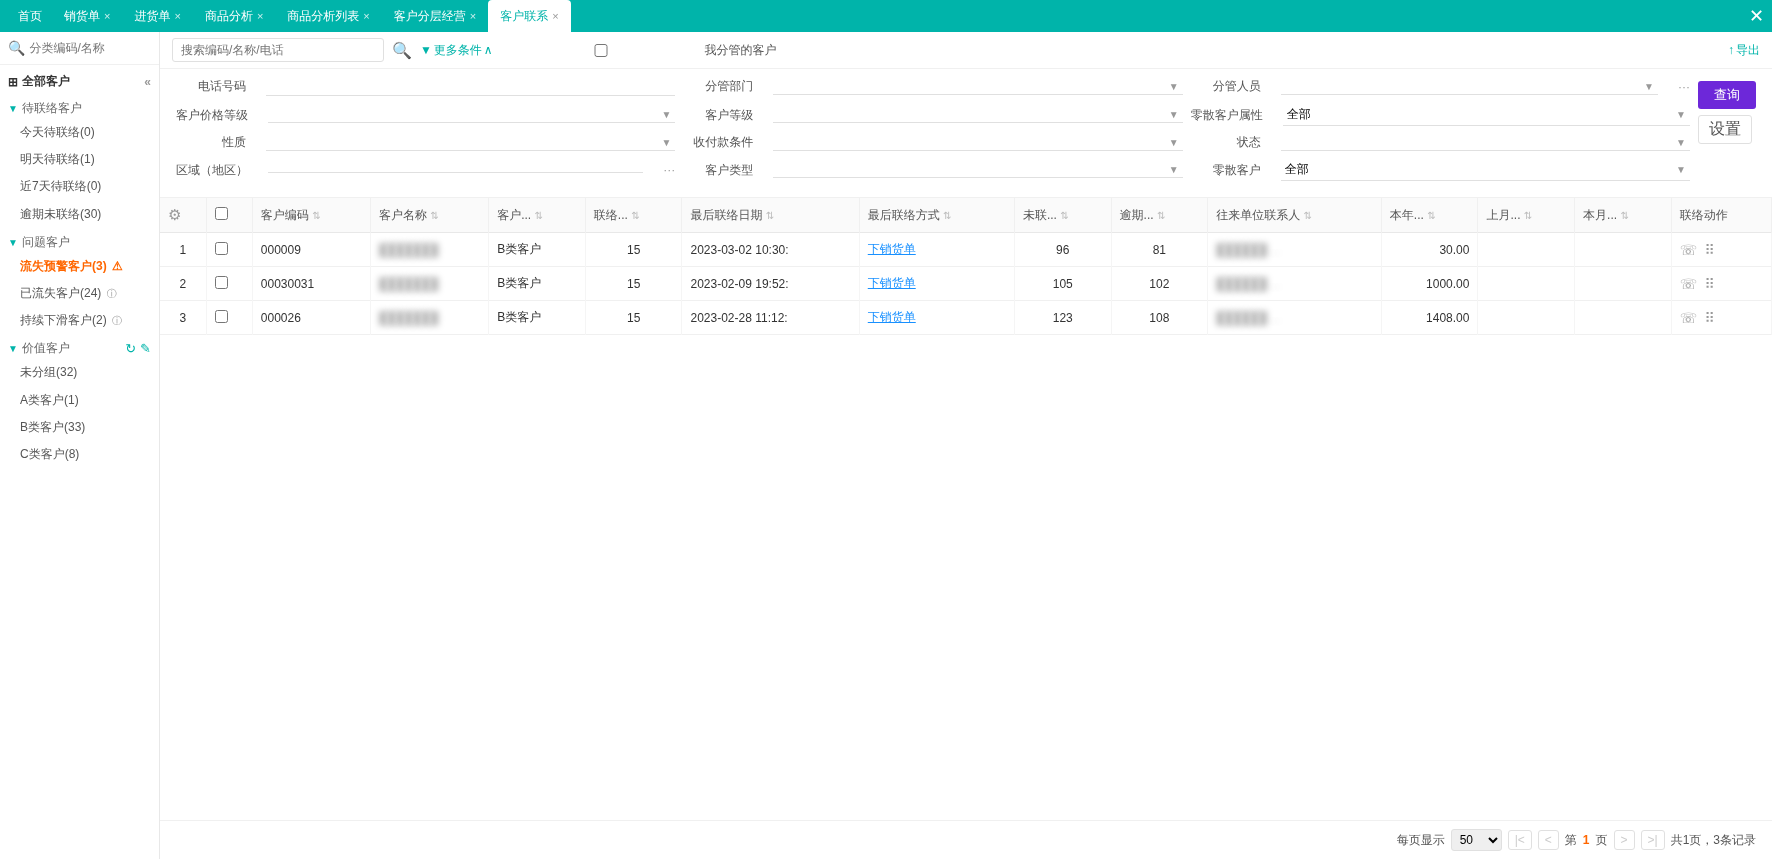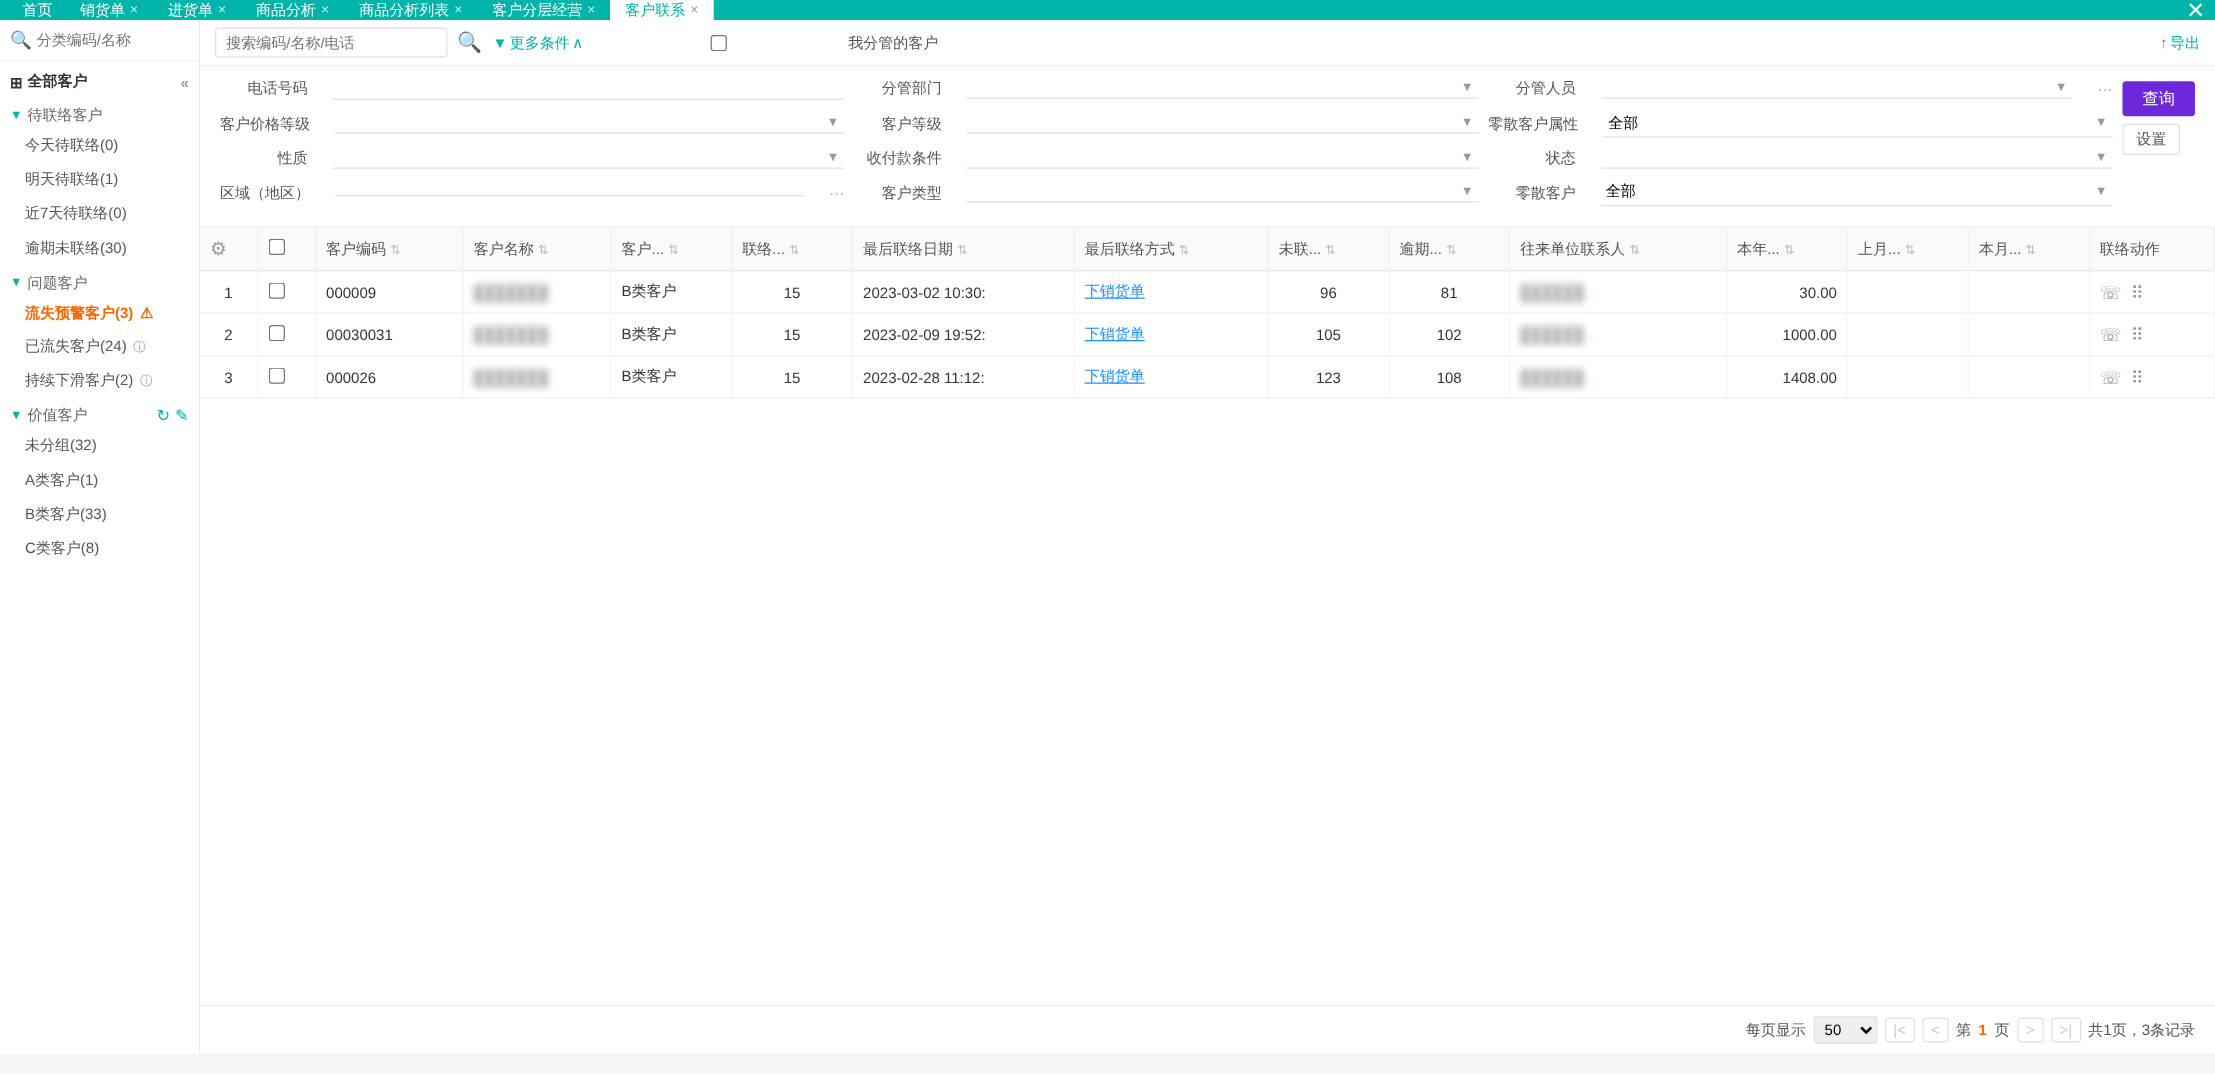--- a/index.html
+++ b/index.html
@@ -3,21 +3,21 @@
   <meta charset="utf-8">
   <style>
     * { box-sizing: border-box; margin: 0; padding: 0; font-family: 'Microsoft YaHei', Arial, sans-serif; font-size: 12px; }
     body { background: #f5f5f5; overflow: hidden; }
 
     
     .top-tabbar {
       background: #00b4aa;
       display: flex;
       align-items: center;
-      height: 16px;
+      height: 32px;
       padding: 0 8px;
     }
     .tab-item {
       display: flex;
       align-items: center;
       padding: 12px 12px;
       height: 32px;
       color: #fff;
       cursor: pointer;
       font-size: 13px;
@@ -265,21 +265,21 @@
       cursor: pointer;
       font-size: 13px;
     }
     .btn-settings {
       background: none;
       border: 1px solid #e0e0e0;
       border-radius: 3px;
       padding: 3px 10px;
       cursor: pointer;
       color: #555;
-      font-size: 12px;
+      font-size: 16px;
     }
 
     
     .table-area {
       flex: 1;
       background: #fff;
       overflow: auto;
       margin: 0;
     }
     table {
@@ -462,21 +462,21 @@
       <span>B类客户(33)</span>
     </div>
     <div class="sidebar-item">
       <span>C类客户(8)</span>
     </div>
   </div>
 
   <div class="content-area">
 
     <div class="toolbar">
-      <input type="text" style="border: 1px solid rgb(224, 224, 224); border-radius: 3px; padding: 4px 8px; width: 186px; outline: none;" placeholder="搜索编码/名称/电话">
+      <input type="text" style="border: 1px solid rgb(224, 224, 224); border-radius: 3px; padding: 4px 8px; width: 212px; outline: none;" placeholder="搜索编码/名称/电话">
       <button class="search-btn">🔍</button>
       <button class="filter-btn">
         <span>▼</span>
         <span>更多条件</span>
         <span>∧</span>
       </button>
       <label class="checkbox-label">
         <input type="checkbox" style="">
         <span>我分管的客户</span>
       </label>

